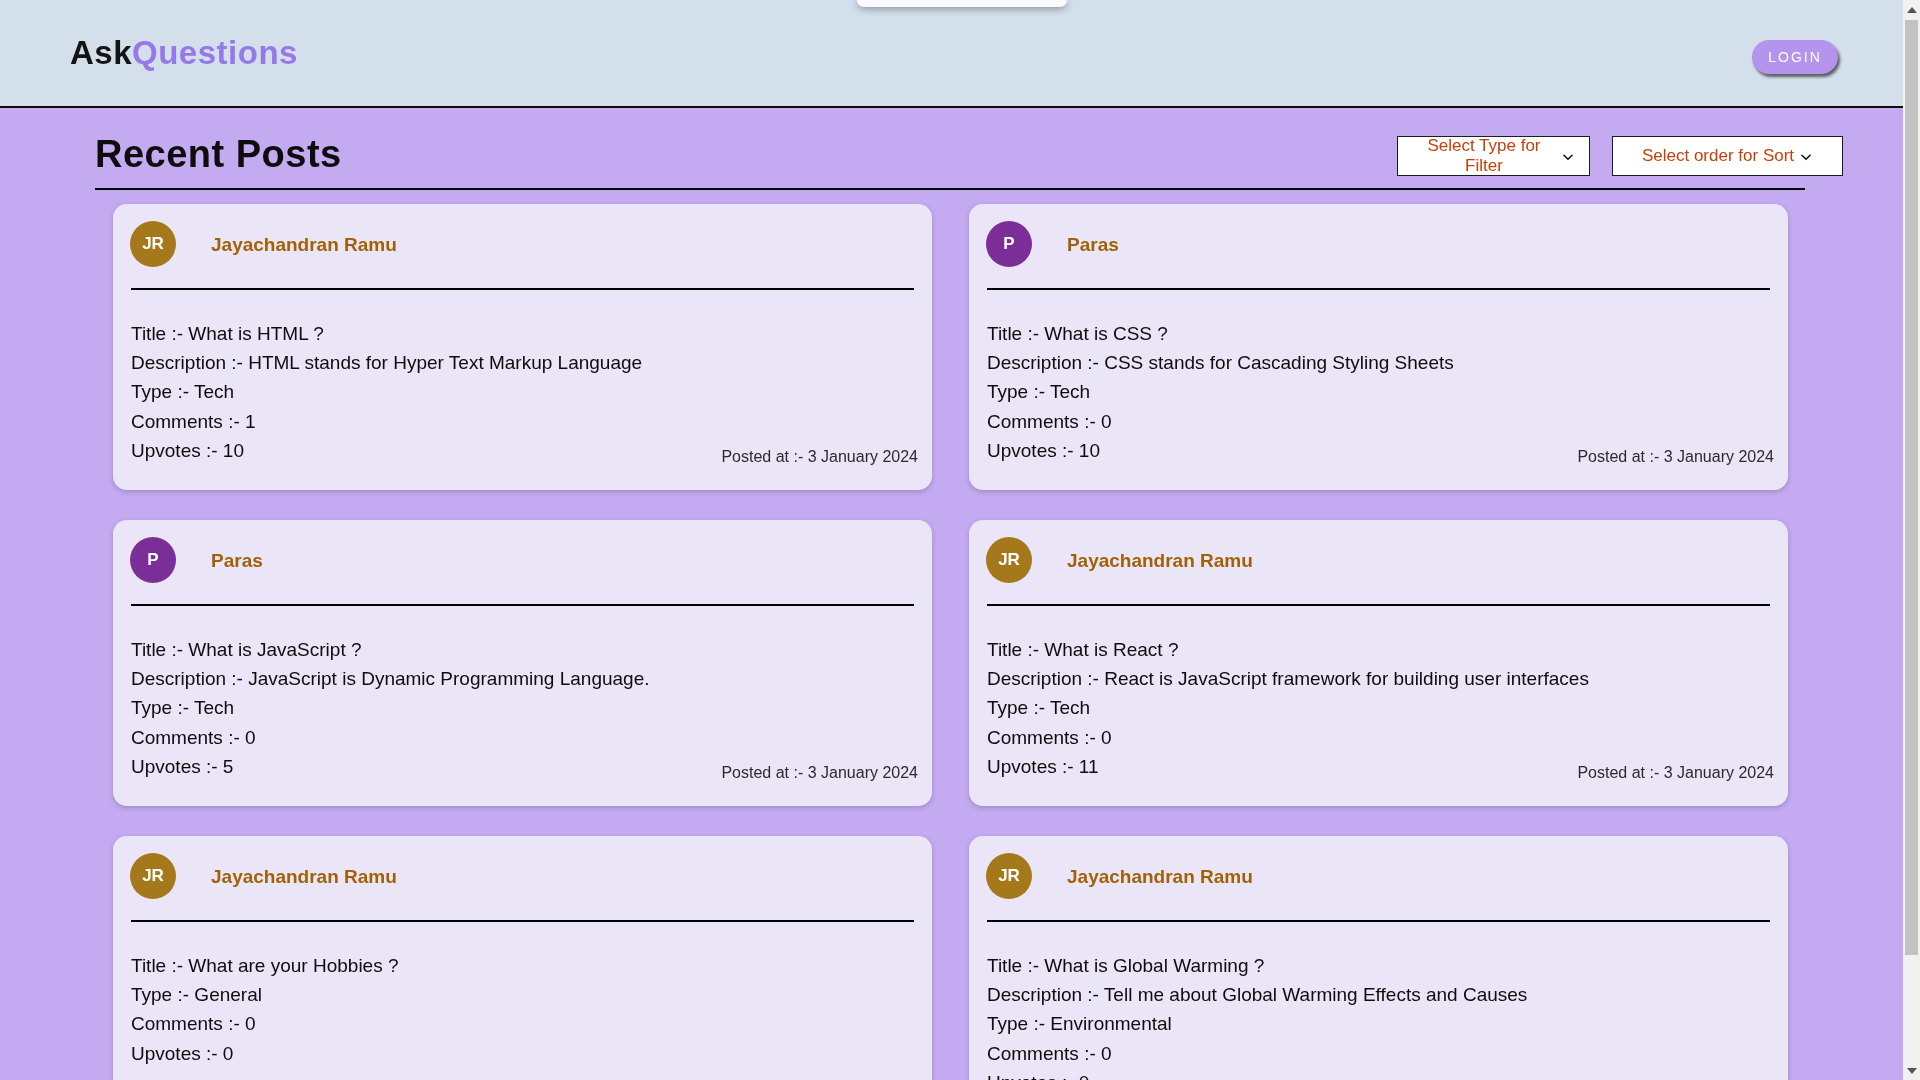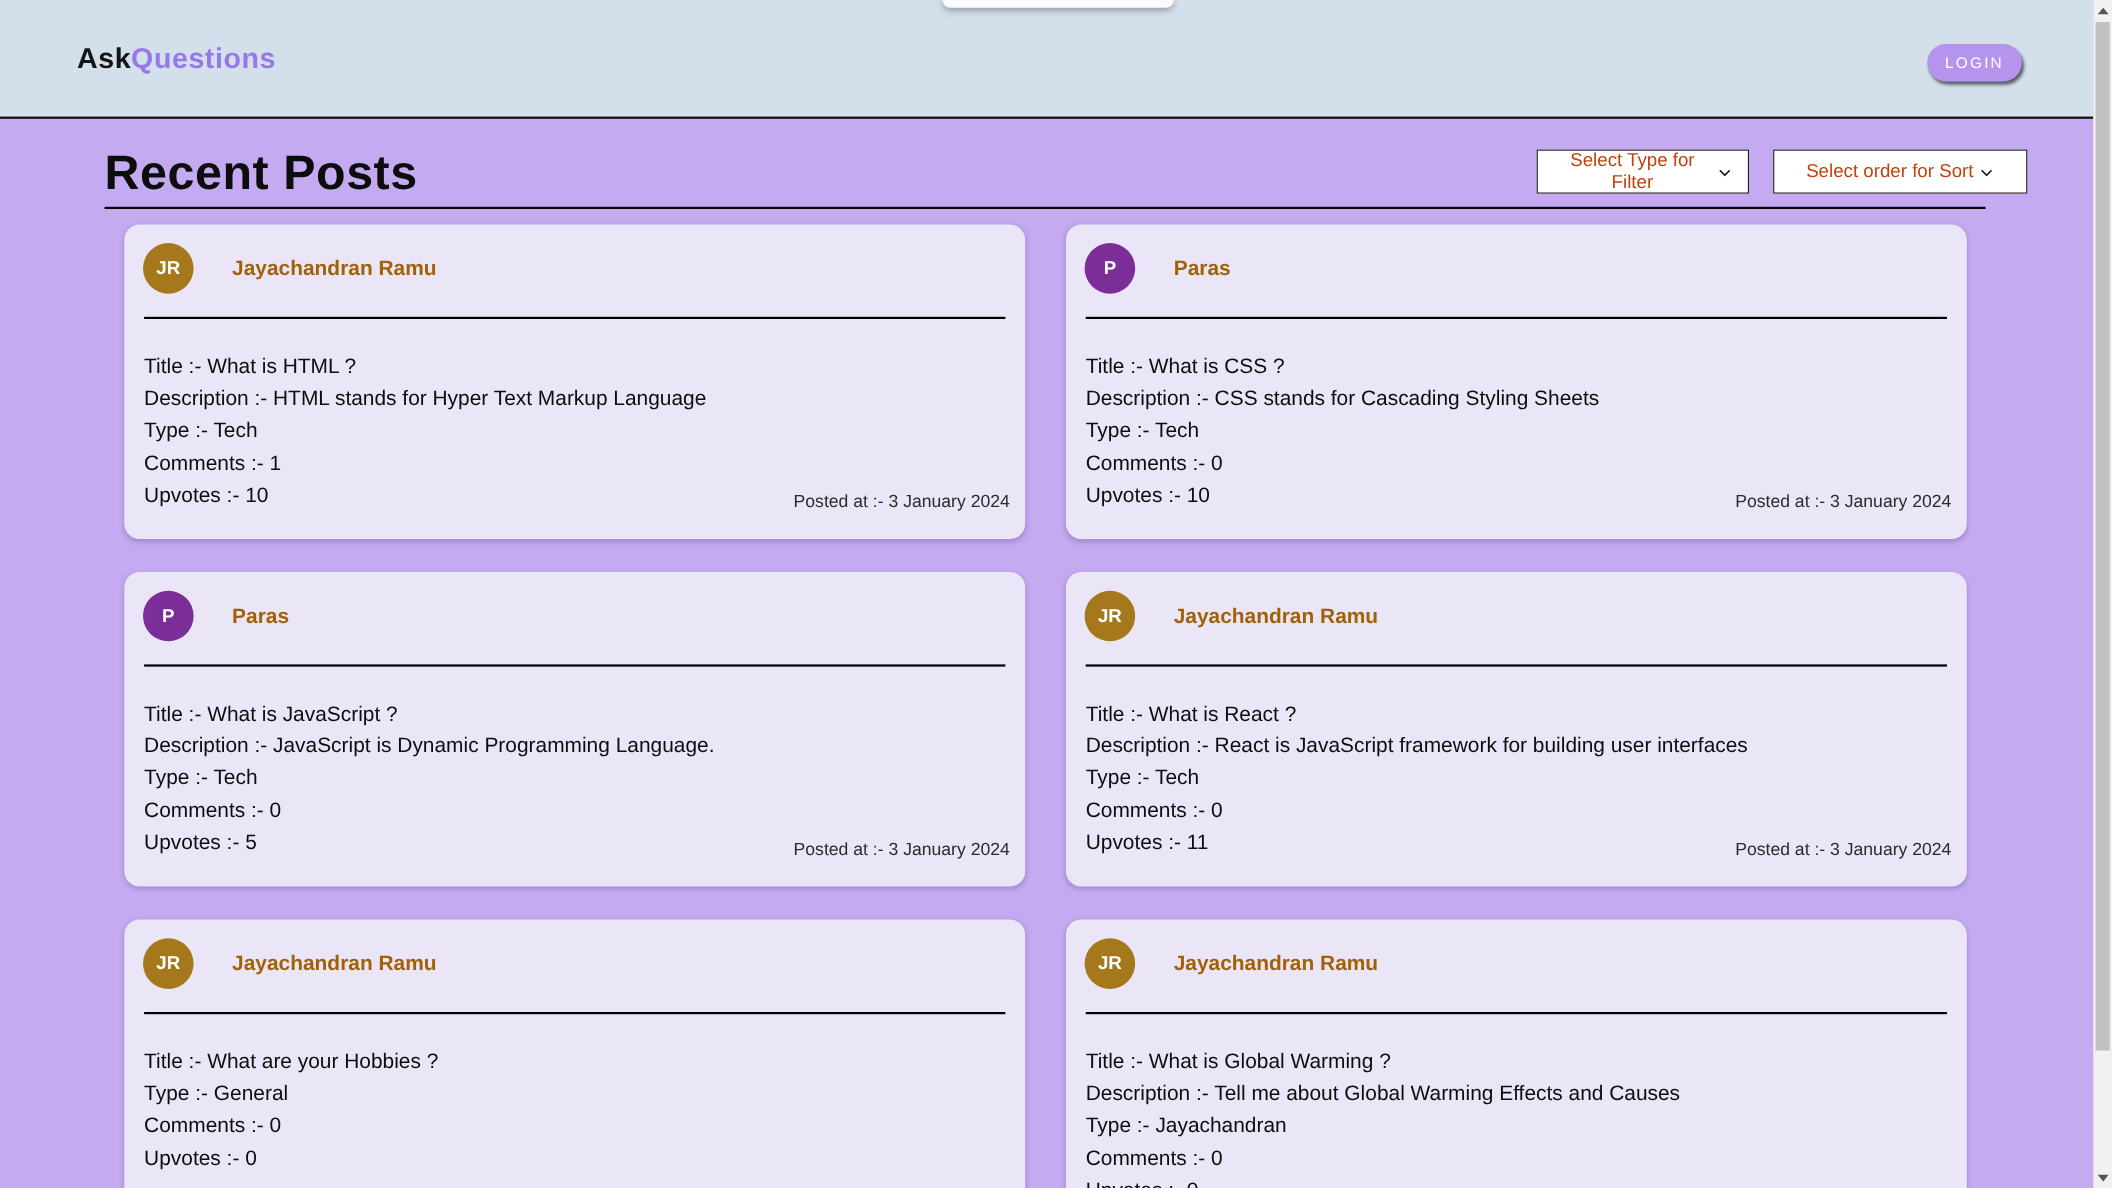--- a/index.html
+++ b/index.html
@@ -12,21 +12,21 @@
 
   
   .header {
     position: absolute; left: 0; top: 0; width: 1903px; height: 108px;
     background: #d3dfea;
     border-bottom: 2px solid #0c0c0c;
   }
   .brand {
     position: absolute; left: 70px; top: 0; height: 106px;
     display: flex; align-items: center;
-    font-size: 26px; font-weight: 700; letter-spacing: 0.5px; justify-content: center;
+    font-size: 33px; font-weight: 700; letter-spacing: 0.5px; justify-content: center;
   }
   .brand .ask { color: #141414; }
   .brand .questions { color: #9678ea; }
   .login-btn {
     position: absolute; right: 65px; top: 40px;
     width: 86px; height: 34px; border: none; border-radius: 17px;
     background: #b494ec; color: #ffffff;
     font-family: "Liberation Sans", sans-serif;
     font-size: 14px; font-weight: 400; letter-spacing: 2px;
     box-shadow: 2px 3px 3px rgba(10,10,10,0.6);
@@ -34,21 +34,21 @@
   }
   .top-chip {
     position: absolute; left: 857px; top: 0; width: 210px; height: 7px;
     background: #fbfbfd; border-radius: 0 0 9px 9px;
     box-shadow: 0 2px 7px rgba(40,50,70,0.45);
   }
 
   
   .page-title {
     position: absolute; left: 95px; top: 133px;
-    font-size: 44px; font-weight: 700; color: #0d0d0d; letter-spacing: 0.5px;
+    font-size: 38px; font-weight: 700; color: #0d0d0d; letter-spacing: 0.5px;
   }
   .title-rule {
     position: absolute; left: 95px; top: 188px; width: 1710px;
     border-top: 2px solid #000;
   }
   .select-btn {
     position: absolute; top: 136px; height: 40px;
     background: #ffffff; border: 1px solid #1c1c1c; border-radius: 0;
     display: flex; align-items: center; justify-content: center; gap: 5px;
     font-family: "Liberation Sans", sans-serif;
@@ -214,21 +214,21 @@
 
   </div>
 
   <div class="card">
     <div class="avatar" style="background: rgb(165, 121, 27);">JR</div>
     <div class="author">Jayachandran Ramu</div>
     <div class="card-rule"></div>
     <div class="card-body">
       <div class="card-line">Title :- What is Global Warming ?</div>
       <div class="card-line">Description :- Tell me about Global Warming Effects and Causes</div>
-      <div class="card-line">Type :- Jayachandran</div>
+      <div class="card-line">Type :- Environmental</div>
       <div class="card-line">Comments :- 0</div>
       <div class="card-line">Upvotes :- 0</div>
     </div>
 
   </div>
 
 </div>
 
 <div class="scrollbar">
   <div class="sb-arrow up">

